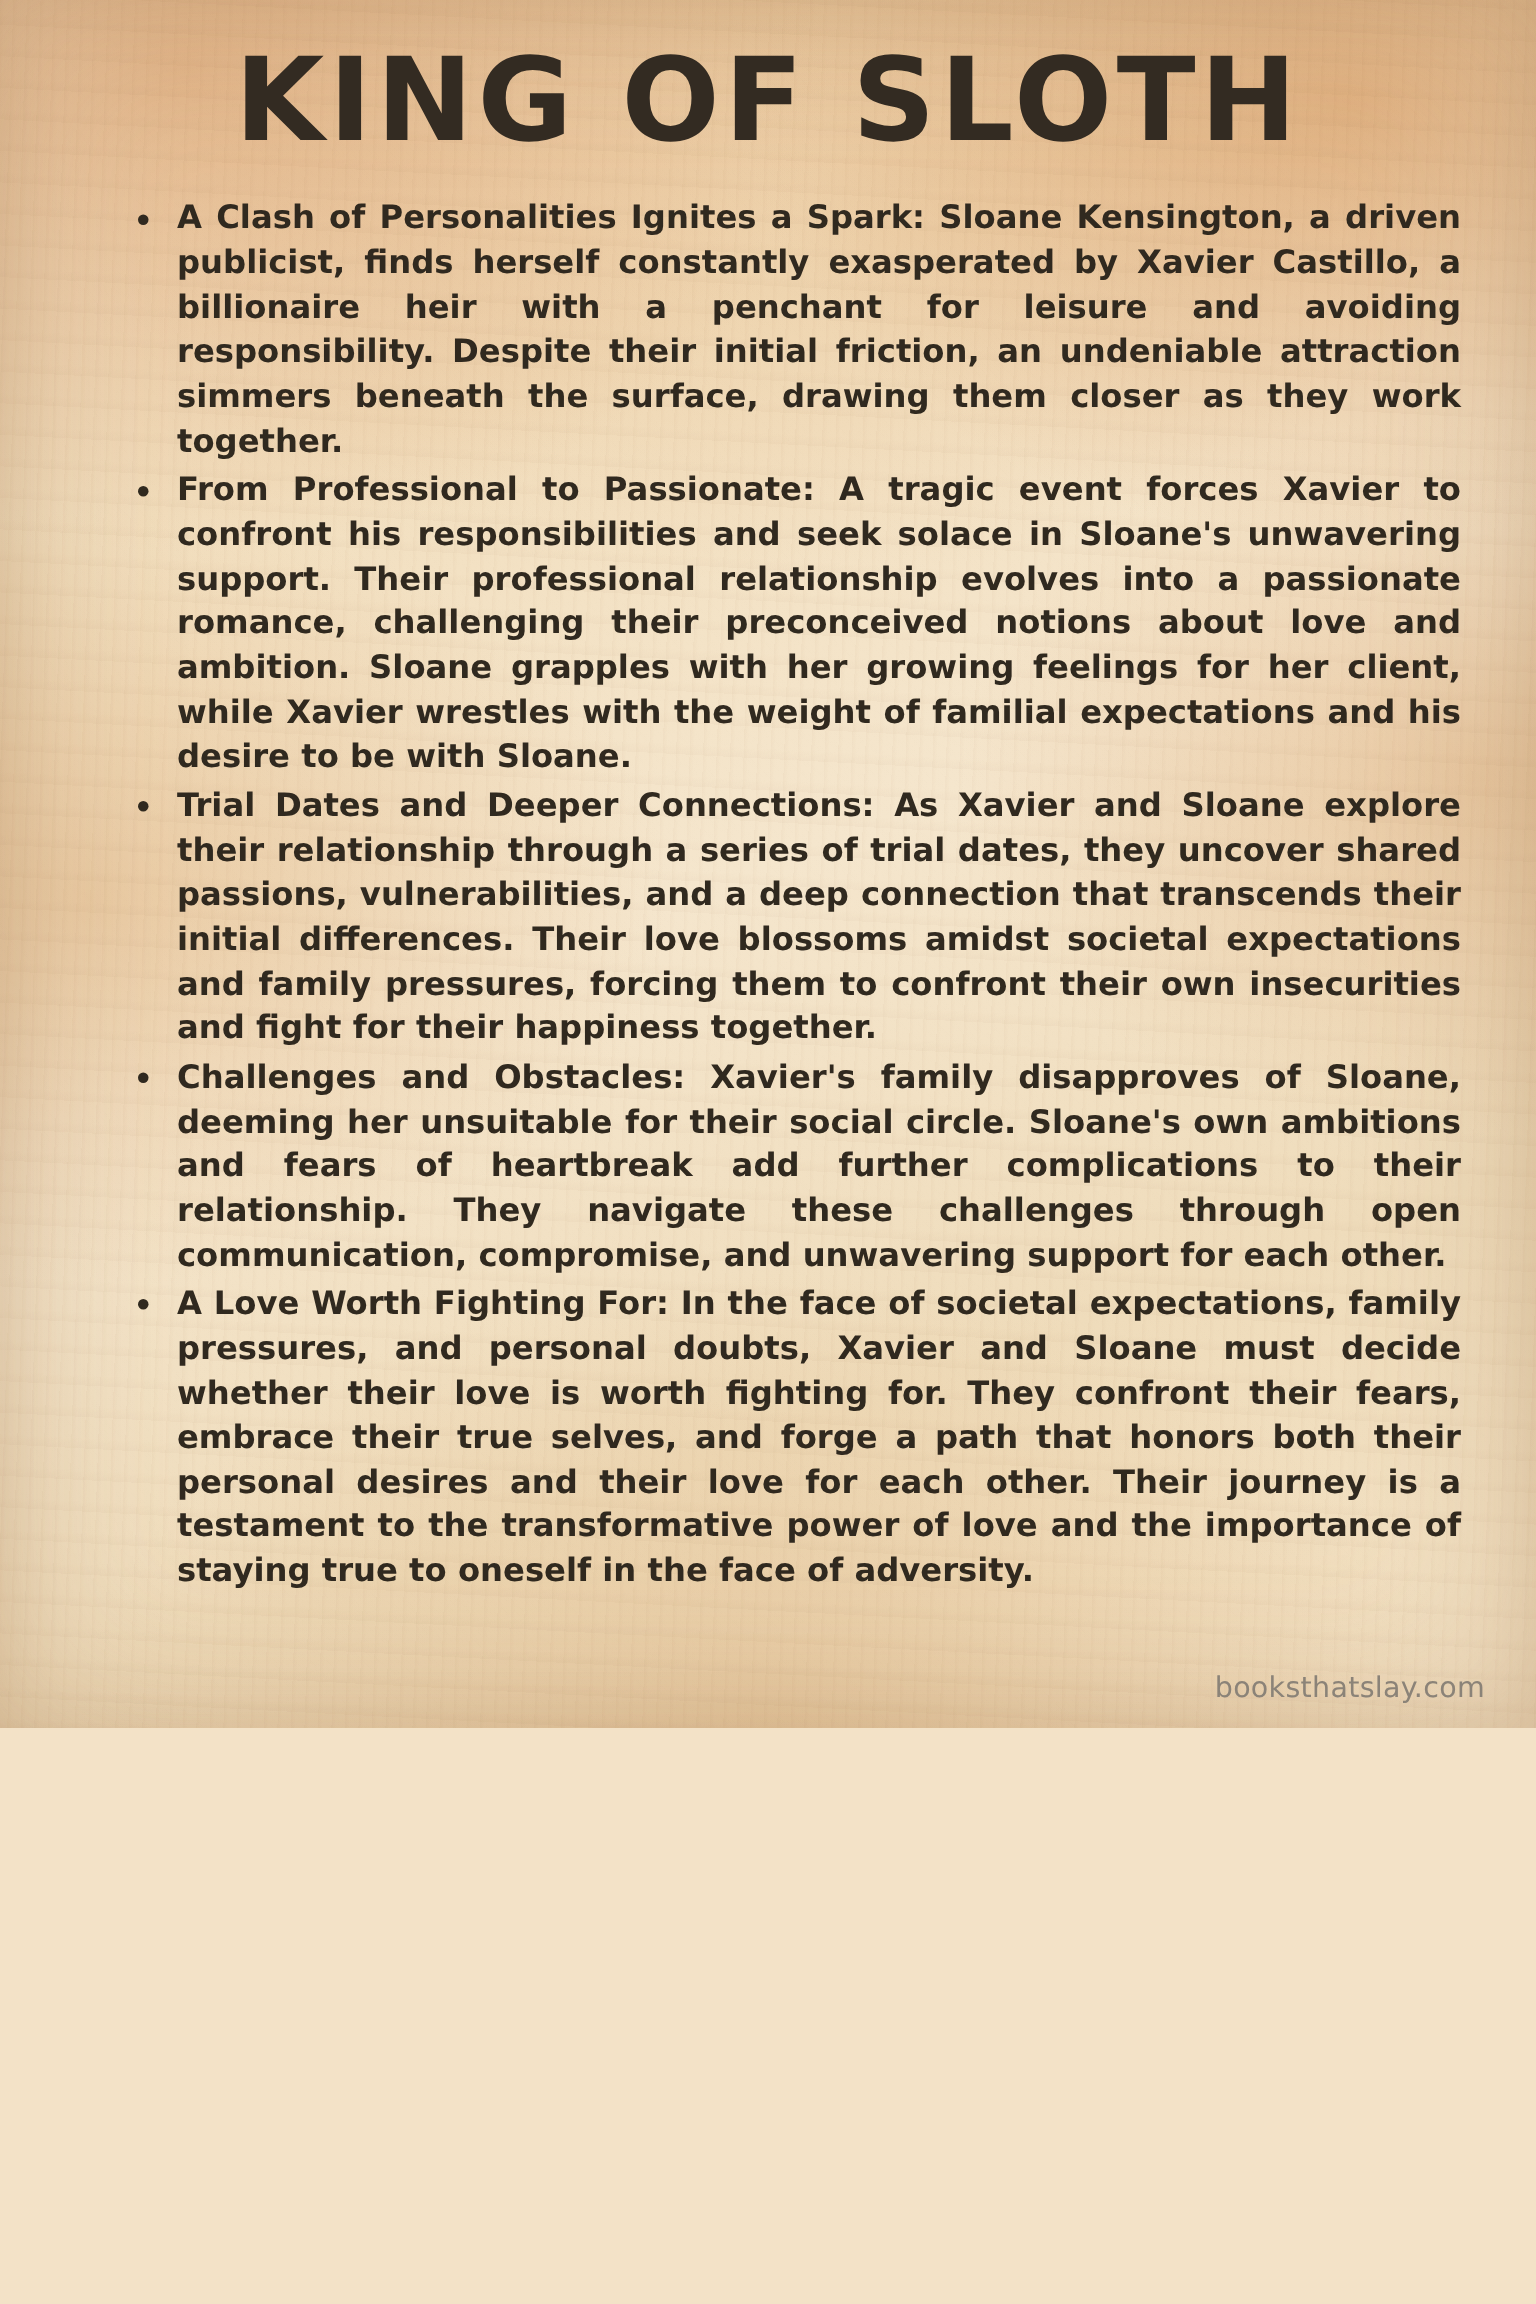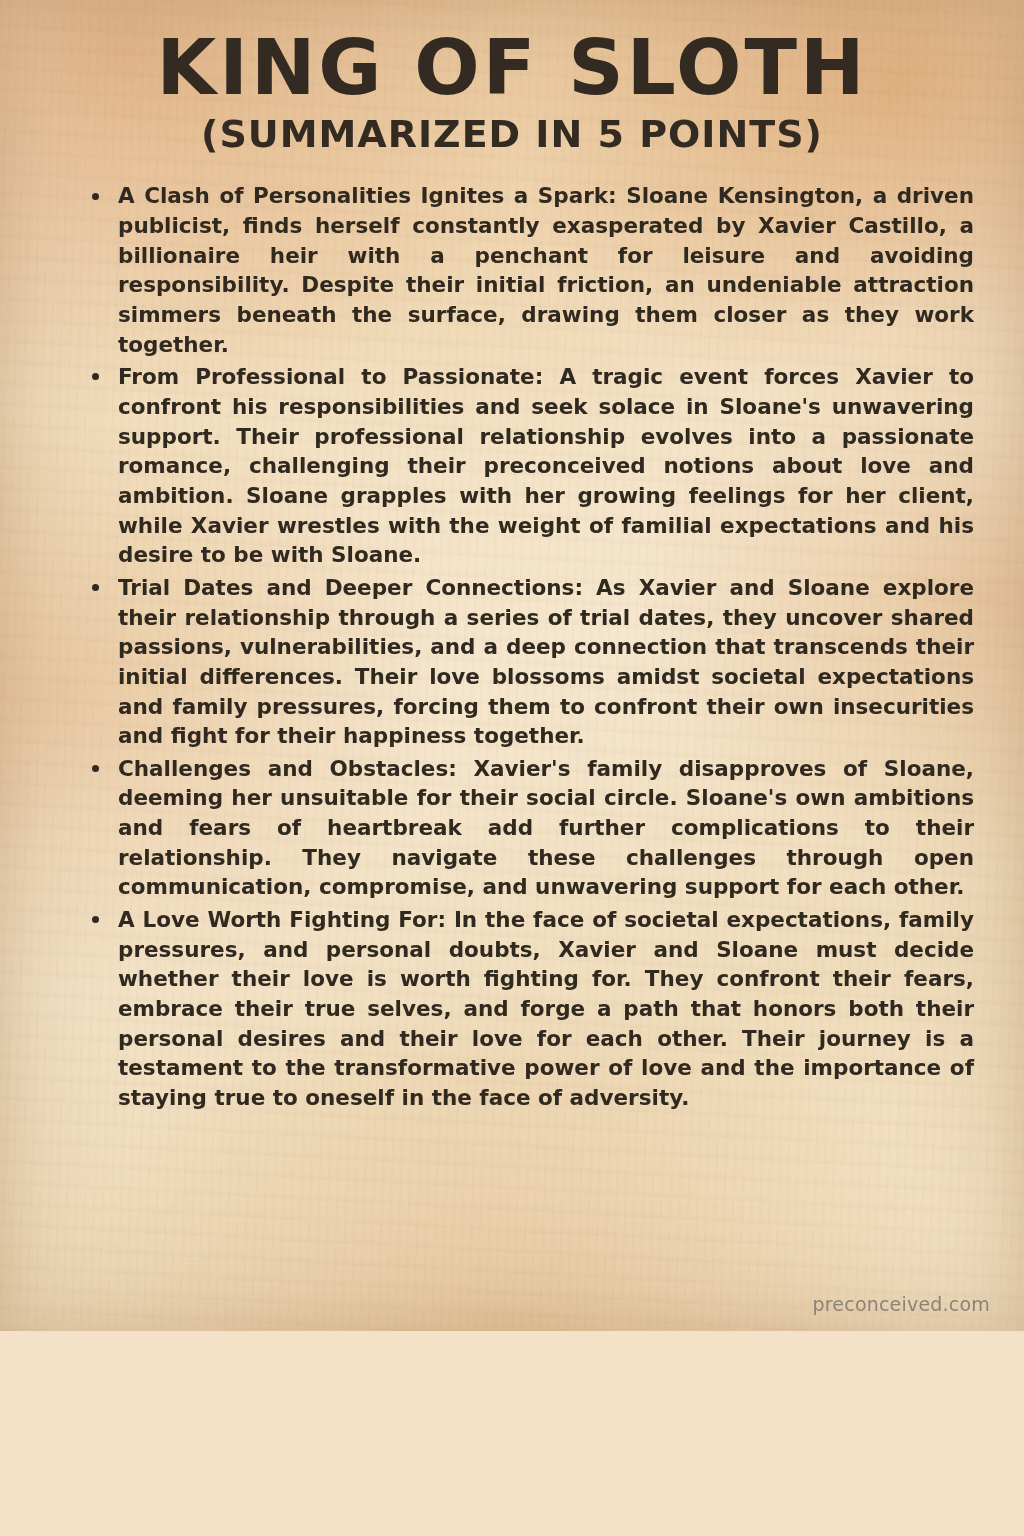--- a/index.html
+++ b/index.html
@@ -10,21 +10,21 @@
     width: 1024px;
     height: 1536px;
     font-family: "DejaVu Sans", sans-serif;
     background: #f3e2c7;
     overflow: hidden;
   }
 
   .page {
     position: relative;
     width: 1024px;
-    height: 1331px;
+    height: 1152px;
     box-sizing: border-box;
     
     background:
       radial-gradient(ellipse 60% 40% at 12% 4%, rgba(214,150,96,0.55) 0%, rgba(214,150,96,0.0) 70%),
       radial-gradient(ellipse 55% 35% at 88% 6%, rgba(212,146,88,0.55) 0%, rgba(212,146,88,0.0) 72%),
       radial-gradient(ellipse 70% 45% at 50% 0%, rgba(226,176,120,0.45) 0%, rgba(226,176,120,0.0) 75%),
       radial-gradient(ellipse 50% 30% at 6% 52%, rgba(219,168,112,0.42) 0%, rgba(219,168,112,0.0) 75%),
       radial-gradient(ellipse 45% 28% at 96% 45%, rgba(216,160,104,0.40) 0%, rgba(216,160,104,0.0) 75%),
       radial-gradient(ellipse 60% 35% at 50% 100%, rgba(222,180,128,0.45) 0%, rgba(222,180,128,0.0) 75%),
       linear-gradient(160deg, #f6e7cd 0%, #f2dfbf 25%, #f5e6cd 50%, #efdcbb 75%, #f4e3c6 100%);
@@ -122,21 +122,20 @@
     letter-spacing: 0.2px;
   }
 </style>
 </head>
 <body>
 
 <div class="page">
   <div class="content">
 
     <h1 class="title">KING OF SLOTH</h1>
-    <h2 class="subtitle">(SUMMARIZED IN 5 POINTS)</h2>
 
     <ul class="points">
       <li>
         <span class="bullet"></span><span>A Clash of Personalities Ignites a Spark: Sloane Kensington, a driven publicist, finds herself constantly exasperated by Xavier Castillo, a billionaire heir with a penchant for leisure and avoiding responsibility. Despite their initial friction, an undeniable attraction simmers beneath the surface, drawing them closer as they work together.</span>
       </li>
       <li>
         <span class="bullet"></span><span>From Professional to Passionate: A tragic event forces Xavier to confront his responsibilities and seek solace in Sloane's unwavering support. Their professional relationship evolves into a passionate romance, challenging their preconceived notions about love and ambition. Sloane grapples with her growing feelings for her client, while Xavier wrestles with the weight of familial expectations and his desire to be with Sloane.</span>
       </li>
       <li>
         <span class="bullet"></span><span>Trial Dates and Deeper Connections: As Xavier and Sloane explore their relationship through a series of trial dates, they uncover shared passions, vulnerabilities, and a deep connection that transcends their initial differences. Their love blossoms amidst societal expectations and family pressures, forcing them to confront their own insecurities and fight for their happiness together.</span>
@@ -144,14 +143,14 @@
       <li>
         <span class="bullet"></span><span>Challenges and Obstacles: Xavier's family disapproves of Sloane, deeming her unsuitable for their social circle. Sloane's own ambitions and fears of heartbreak add further complications to their relationship. They navigate these challenges through open communication, compromise, and unwavering support for each other.</span>
       </li>
       <li>
         <span class="bullet"></span><span>A Love Worth Fighting For: In the face of societal expectations, family pressures, and personal doubts, Xavier and Sloane must decide whether their love is worth fighting for. They confront their fears, embrace their true selves, and forge a path that honors both their personal desires and their love for each other. Their journey is a testament to the transformative power of love and the importance of staying true to oneself in the face of adversity.</span>
       </li>
     </ul>
 
   </div>
 
-  <div class="watermark">preconceived.com</div>
+  <div class="watermark">booksthatslay.com</div>
 </div>
 
 </body></html>

